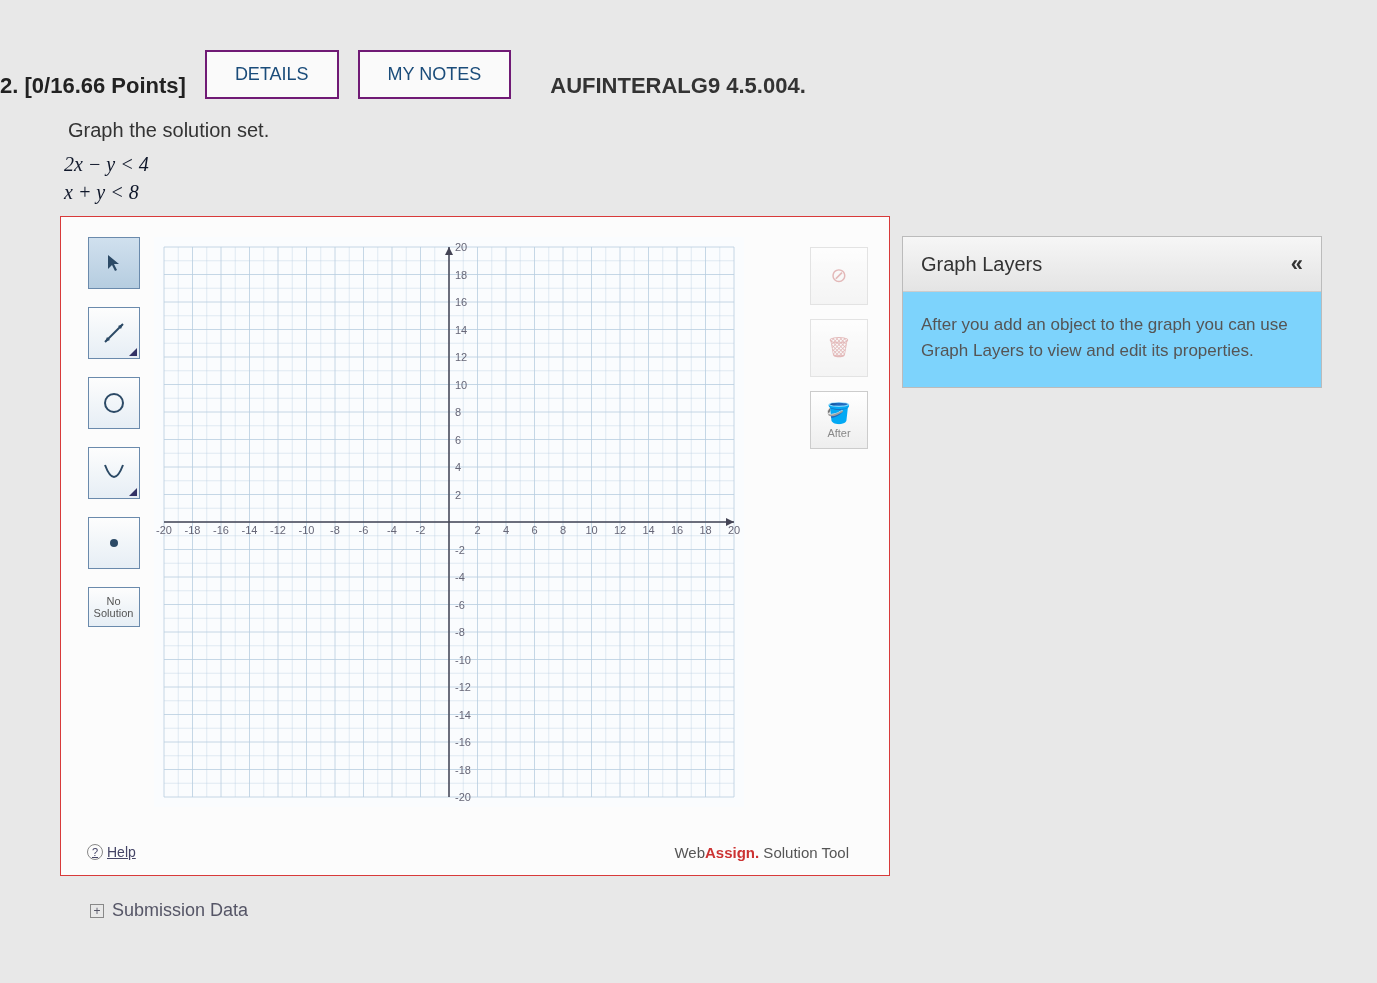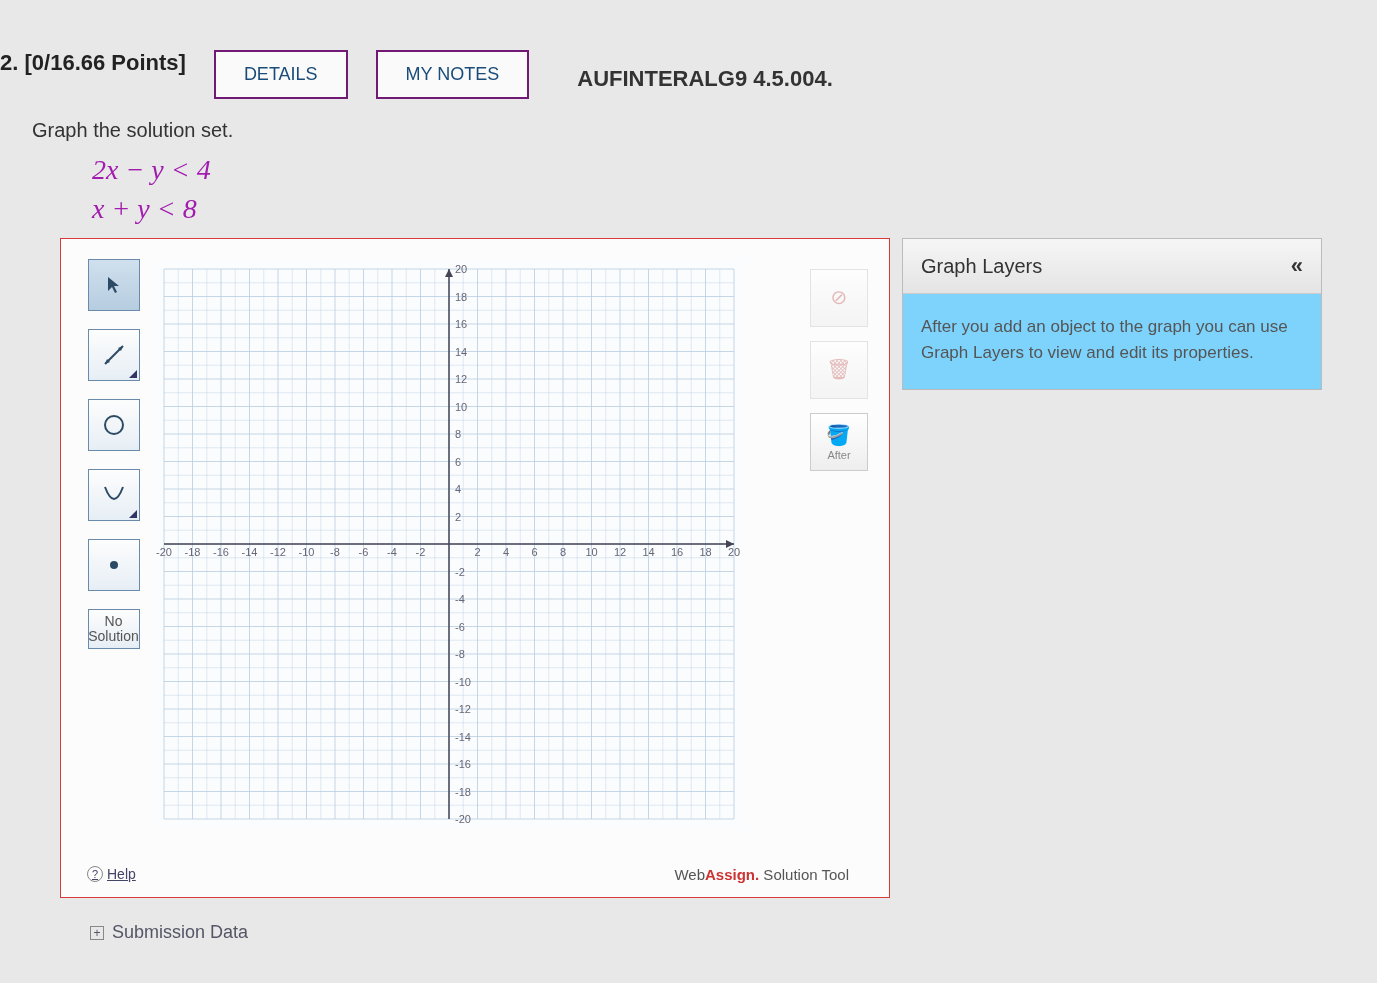--- a/index.html
+++ b/index.html
@@ -6,43 +6,43 @@
   body {
     font-family: Arial, Helvetica, sans-serif;
     background: #e8e8e8;
     color: #333;
     width: 1377px;
     height: 983px;
     overflow: hidden;
   }
   .header-row {
     display: flex;
-    align-items: flex-start;
-    gap: 28px;
+    align-items: flex-end;
+    gap: 19px;
     padding: 50px 16px 20px 0;
   }
   .q-number { font-weight: bold; font-size: 22px; color: #222; }
   .btn-outline {
     border: 2px solid #701a75;
     background: #fafafa;
     color: #1a4c7a;
     padding: 12px 28px;
     font-size: 18px;
     font-weight: 500;
     cursor: pointer;
   }
   .q-code { font-weight: bold; font-size: 22px; color: #333; margin-left: 20px; margin-top: 16px; }
-  .prompt { padding: 0 0 0 32px; font-size: 20px; color: #333; margin-bottom: 8px;}
+  .prompt { padding: 0 0 0 68px; font-size: 20px; color: #333; margin-bottom: 8px;}
   .equations {
-    padding-left: 92px;
-    font-size: 28px;
+    padding-left: 64px;
+    font-size: 20px;
     font-style: italic;
     font-family: "Times New Roman", serif;
     line-height: 1.4;
-    color: #a21caf;
+    color: #0f172a;
     margin-bottom: 10px;
   }
   .main-wrap { display: flex; align-items: flex-start; padding-left: 60px; }
   .graph-container {
     border: 1px solid #d83a3a;
     background: #fcfcfc;
     width: 830px;
     height: 660px;
     display: flex;
     padding: 20px 10px 10px 20px;
@@ -54,21 +54,21 @@
   .tool-btn {
     width: 52px; height: 52px;
     border: 1px solid #6a8aac;
     background: linear-gradient(#fdfdfd,#e6eef5);
     display:flex; align-items:center; justify-content:center;
     cursor:pointer; font-size: 22px; color:#2c4a66;
     position: relative;
   }
   .tool-btn.active { background: linear-gradient(#d0e0ee,#b6cde0); }
   .tool-btn .corner { position:absolute; right:2px; bottom:2px; width:0;height:0;border-left:8px solid transparent;border-bottom:8px solid #336;}
-  .tool-btn.no-sol { font-size: 14px; line-height:1.1; text-align:center; color:#555; height:40px;}
+  .tool-btn.no-sol { font-size: 11px; line-height:1.1; text-align:center; color:#555; height:40px;}
   .graph-area {
     flex:1; position:relative; margin-left:8px;
   }
   .grid-svg { display:block; background:#fafcfe; }
   .side-actions {
     width: 80px; display:flex; flex-direction:column; gap:14px; align-items:center; padding-top:10px;
   }
   .act-btn {
     width:58px; height:58px; border:1px solid #ccc;
     background:linear-gradient(#fff,#eee);
@@ -76,21 +76,21 @@
     font-size:11px; color:#888; cursor:pointer;
   }
   .act-btn.disabled { opacity:.5; cursor:default;}
   .act-btn .ico { font-size:20px; margin-bottom:2px; color:#c77;}
   .footer-row { display:flex; justify-content:space-between; align-items:center; padding: 4px 30px 0 6px; height:30px;}
   .help-link { font-size:14px; color:#446; text-decoration:underline; display:flex; align-items:center; gap:4px; cursor:pointer;}
   .help-link .hi { width:16px;height:16px;border-radius:50%;border:1px solid #888;display:inline-flex;align-items:center;justify-content:center;font-size:11px;}
   .branding { font-size:15px; color:#555;}
   .branding b { color:#c33;}
   .layers-panel {
-    width: 420px; margin-left: 12px; 
+    width: 420px; margin-left: 12px; margin-top: 20px;
     border:1px solid #bbb;
   }
   .layers-hdr {
     background:linear-gradient(#f6f6f6,#e4e4e4);
     padding:14px 18px; font-size:20px; color:#333;
     display:flex; justify-content:space-between; align-items:center;
     border-bottom:1px solid #ccc;
   }
   .layers-hdr .coll { font-size:22px; font-weight:bold; cursor:pointer;}
   .layers-body { padding:20px 18px 24px 18px; font-size:17px; color:#555; line-height:1.5; background:#7dd3fc;}

